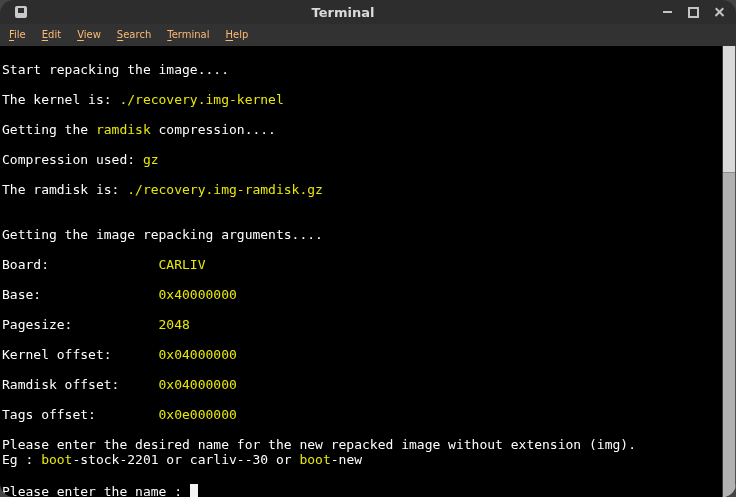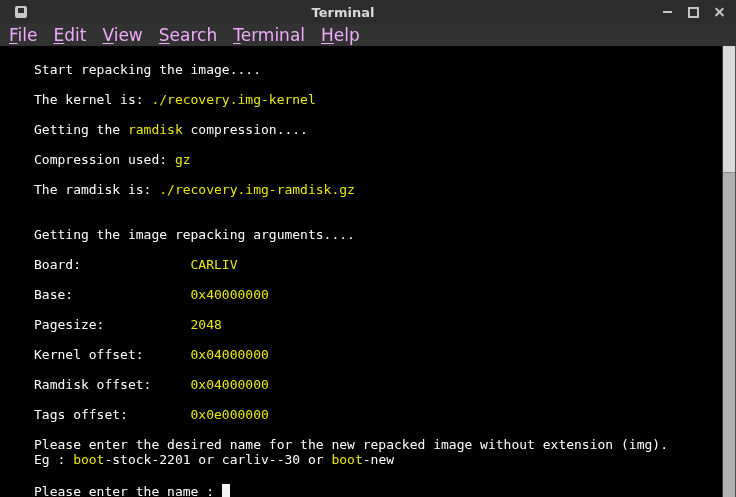--- a/index.html
+++ b/index.html
@@ -2,20 +2,21 @@
 <html style="--term-bg: #000000; --term-fg: #ffffff; --term-yellow: #e8e808;"><head>
 <meta charset="utf-8">
 <style>
   html,body{margin:0;padding:0;background:#444;}
   .window{
     width:736px;height:497px;
     display:flex;flex-direction:column;
     font-family:"DejaVu Sans",sans-serif;
     box-sizing:border-box;
     overflow:hidden;
+    border-radius:14px;
   }
   
   .titlebar{
     height:24px;flex:0 0 24px;
     background:#2d2d2d;
     display:flex;align-items:center;
     padding:0 8px;
   }
   .app-icon{
     width:12px;height:12px;margin-left:7px;
@@ -42,38 +43,38 @@
   .glyph-close::before{transform:rotate(45deg);}
   .glyph-close::after{transform:rotate(-45deg);}
   
   .menubar{
     height:22px;flex:0 0 22px;
     background:#323232;
     display:flex;align-items:center;
     padding:0 1px;
   }
   .menu-item{
-    color:#f0abfc;font-size:17px;
+    color:#fdba74;font-size:10px;
     padding:2px 8px;line-height:18px;
     white-space:nowrap;cursor:default;
   }
   .menu-item u{text-decoration:underline;text-underline-offset:2px;}
   
   .content{flex:1;display:flex;min-height:0;}
   .terminal{
     flex:1;min-width:0;
     background:var(--term-bg,#000);
     color:var(--term-fg,#fff);
     font-family:"DejaVu Sans Mono",monospace;
     font-size:13px;line-height:15px;
     white-space:pre;
     padding:1px 0 0 2px;
     overflow:hidden;
   }
-  .trow{height:15px;margin-left:32px;}
+  .trow{height:15px;}
   .yellow{color:var(--term-yellow,#e8e808);font-weight:normal;}
   .cursor{
     display:inline-block;width:8px;height:14px;
     background:#f4f4f4;transform:translateY(2px);
   }
   
   .scrollbar{
     flex:0 0 14px;width:14px;
     background:#dadada;
     position:relative;

